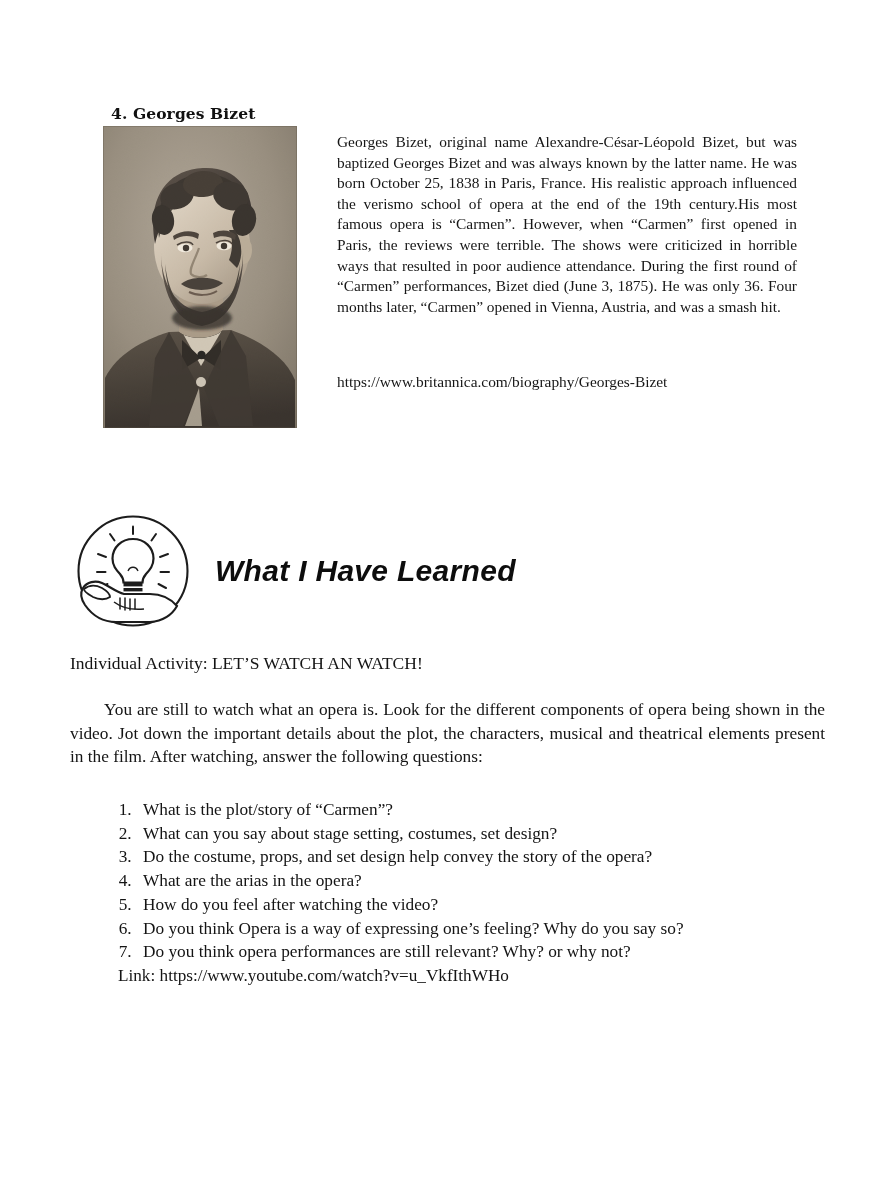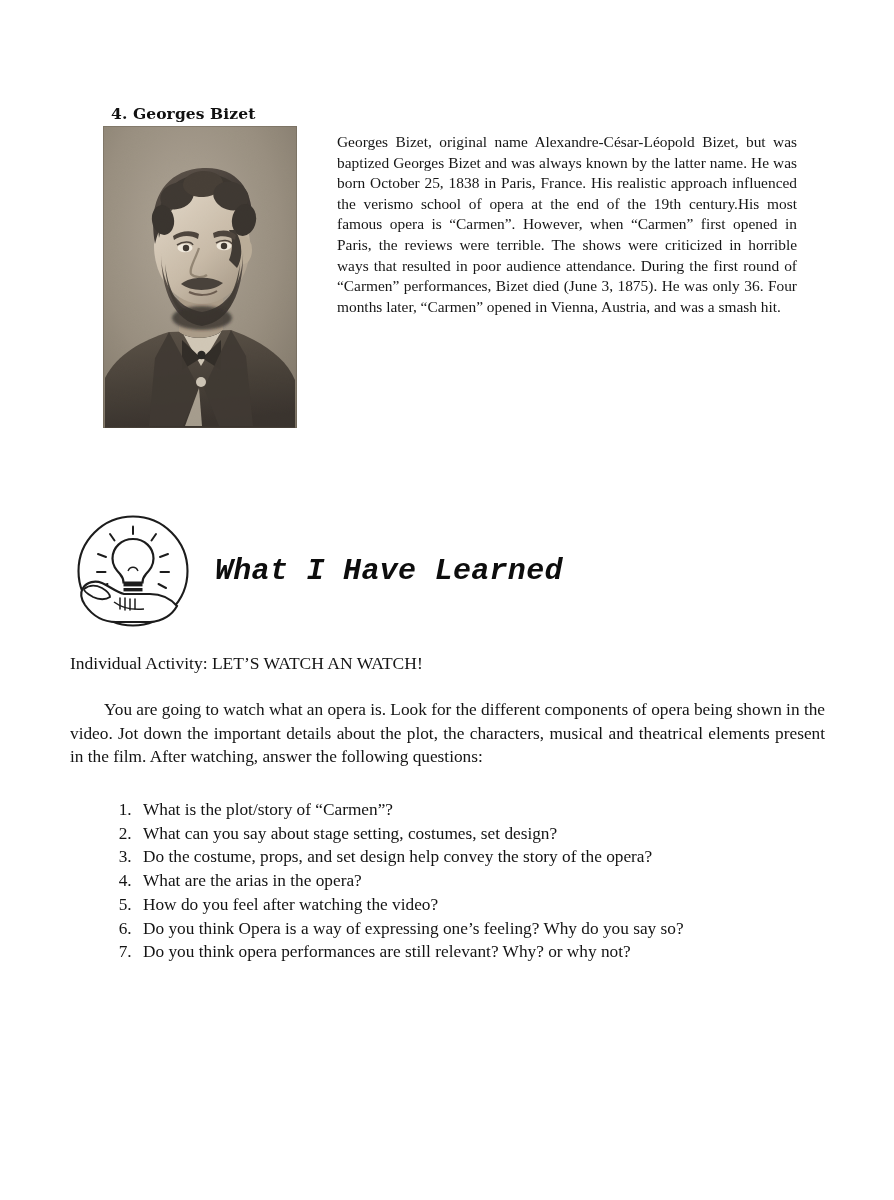--- a/index.html
+++ b/index.html
@@ -77,21 +77,21 @@
     position: absolute;
     left: 0px;
     top: 0px;
     width: 114px;
     height: 114px;
   }
   .learned-title {
     position: absolute;
     left: 139px;
     top: 40px;
-    font-family: Liberation Mono, monospace;
+    font-family: Liberation Sans, sans-serif;
     font-weight: bold;
     font-style: italic;
     font-size: 30px;
     letter-spacing: 0.3px;
     color: #0d0d0d;
     white-space: nowrap;
   }
 
   
   .activity-label {
@@ -251,20 +251,21 @@
 
       <rect x="0" y="0" width="194" height="302" fill="url(#bgGrad)" opacity="0"></rect>
       <rect x="0" y="0" width="194" height="302" filter="url(#grain)" fill="#ffffff" opacity="0.10"></rect>
       <rect x="0" y="0" width="194" height="302" fill="none" stroke="#5e5548" stroke-width="2" opacity="0.35"></rect>
     </svg>
   </div>
 
   <div class="bizet-text">Georges Bizet, original name Alexandre-César-Léopold Bizet, but was baptized Georges Bizet and was always known by the latter name. He was born October 25, 1838 in Paris, France. His realistic approach influenced the verismo school of opera at the end of the 19th century.His most famous opera is “Carmen”. However, when “Carmen” first opened in Paris, the reviews were terrible. The shows were criticized in horrible ways that resulted in poor audience attendance. During the first round of “Carmen” performances, Bizet died (June 3, 1875). He was only 36. Four months later, “Carmen” opened in Vienna, Austria, and was a smash hit.</div>
 
   <div class="photo-source">
+    <div>https://www.britannica.com/biography/Georges-Bizet</div>
   </div>
 
   <div class="learned-block">
     <svg class="learned-icon" viewBox="0 0 114 114">
       <circle cx="57" cy="57" r="54.5" fill="none" stroke="#1c1c1c" stroke-width="2.1"></circle>
 
       <path d="M57 25 C45.5 25 36.5 33.5 36.5 44.5 C36.5 51.5 40 55.5 44 60
                C46.5 63 47.5 65.5 47.5 68.5 L66.5 68.5 C66.5 65.5 67.5 63 70 60
                C74 55.5 77.5 51.5 77.5 44.5 C77.5 33.5 68.5 25 57 25 Z" fill="#ffffff" stroke="#1c1c1c" stroke-width="2.2"></path>
 
@@ -293,26 +294,27 @@
       <path d="M49 84 L49 96" stroke="#1c1c1c" stroke-width="1.5" stroke-linecap="round"></path>
       <path d="M54 85 L54 96" stroke="#1c1c1c" stroke-width="1.5" stroke-linecap="round"></path>
       <path d="M59 85 L59 95" stroke="#1c1c1c" stroke-width="1.5" stroke-linecap="round"></path>
       <path d="M38 88 C46 94 58 96 68 95" fill="none" stroke="#1c1c1c" stroke-width="1.5"></path>
     </svg>
     <div class="learned-title">What I Have Learned</div>
   </div>
 
   <div class="activity-label">Individual Activity: LET’S WATCH AN WATCH!</div>
 
-  <div class="activity-intro">You are going to watch what an opera is. Look for the different components of opera being shown in the video. Jot down the important details about the plot, the characters, musical and theatrical elements present in the film. After watching, answer the following questions:</div>
+  <div class="activity-intro">You are still to watch what an opera is. Look for the different components of opera being shown in the video. Jot down the important details about the plot, the characters, musical and theatrical elements present in the film. After watching, answer the following questions:</div>
 
   <ol class="question-list">
     <li>What is the plot/story of “Carmen”?</li>
     <li>What can you say about stage setting, costumes, set design?</li>
     <li>Do the costume, props, and set design help convey the story of the opera?</li>
     <li>What are the arias in the opera?</li>
     <li>How do you feel after watching the video?</li>
     <li>Do you think Opera is a way of expressing one’s feeling? Why do you say so?</li>
     <li>Do you think opera performances are still relevant? Why? or why not?</li>
   </ol>
 
+  <div class="video-link">Link: https://www.youtube.com/watch?v=u_VkfIthWHo</div>
 
 </div>
 
 </body></html>

